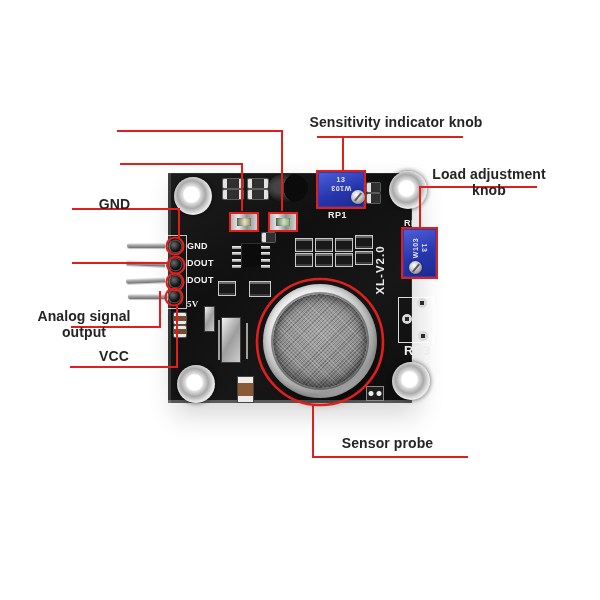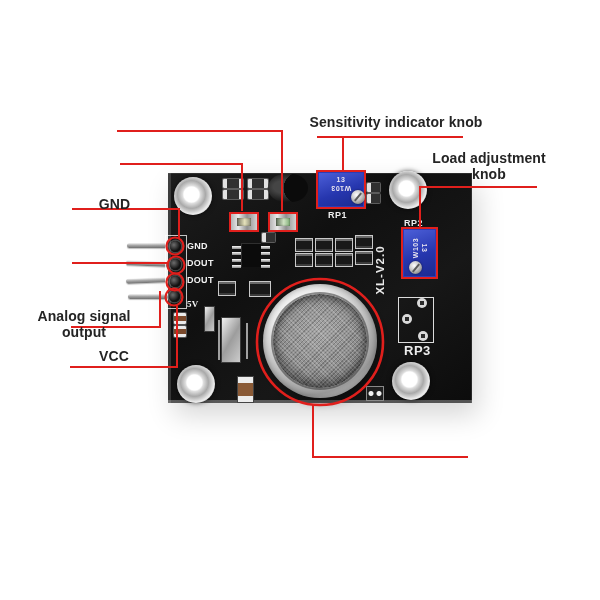--- a/index.html
+++ b/index.html
@@ -8,24 +8,24 @@
   
   .lbl{position:absolute;font-size:14px;font-weight:600;color:#242424;
        text-align:center;line-height:16px;letter-spacing:.1px;}
   .lbl-power{left:117px;top:113px;width:166px;}
   .lbl-signal{left:120px;top:146px;width:127px;}
   .lbl-gnd{left:72px;top:196px;width:85px;}
   .lbl-level{left:30px;top:241px;width:133px;}
   .lbl-analog{left:14px;top:308px;width:140px;}
   .lbl-vcc{left:70px;top:348px;width:88px;}
   .lbl-sens{left:308px;top:114px;width:176px;}
-  .lbl-load{left:425px;top:150px;width:128px;}
+  .lbl-load{left:425px;top:166px;width:128px;}
   .lbl-probe{left:330px;top:435px;width:115px;}
   
-  .pcb{position:absolute;left:168px;top:173px;width:304px;height:230px;
+  .pcb{position:absolute;left:168px;top:173px;width:244px;height:230px;
        background:linear-gradient(145deg,#1d1d1d,#101010 38%,#171717 66%,#0c0c0c);
        box-shadow:inset 0 -3px 0 rgba(190,190,190,.40),inset 3px 0 0 rgba(140,140,140,.30),
                   inset -1px 1px 0 rgba(120,120,120,.25),6px 12px 26px rgba(0,0,0,.16);}
   .hole{position:absolute;width:38px;height:38px;border-radius:50%;
         background:radial-gradient(circle at 46% 46%,#ffffff 0 26%,#dedede 31%,#a9a9a9 48%,#ededed 68%,#8d8d8d 88%,#b7b7b7 100%);
         box-shadow:0 0 5px rgba(0,0,0,.65);}
   .hole-tl{left:6px;top:4px;} .hole-tr{left:221px;top:-2px;}
   .hole-bl{left:9px;top:192px;} .hole-br{left:224px;top:189px;}
   
   .pin-silk{position:absolute;left:-3px;top:62px;width:20px;height:72px;
@@ -237,13 +237,14 @@
       <circle cx="174" cy="297" r="8.5" stroke-width="2.2"></circle>
       <circle cx="320" cy="342" r="63" stroke-width="2.6"></circle>
     </g>
   </svg>
 
   <div class="lbl lbl-gnd">GND</div>
   <div class="lbl lbl-analog">Analog signal output</div>
   <div class="lbl lbl-vcc">VCC</div>
   <div class="lbl lbl-sens">Sensitivity indicator knob</div>
   <div class="lbl lbl-load">Load adjustment knob</div>
+  <div class="lbl lbl-probe">Sensor probe</div>
 </div>
 
 </body></html>

